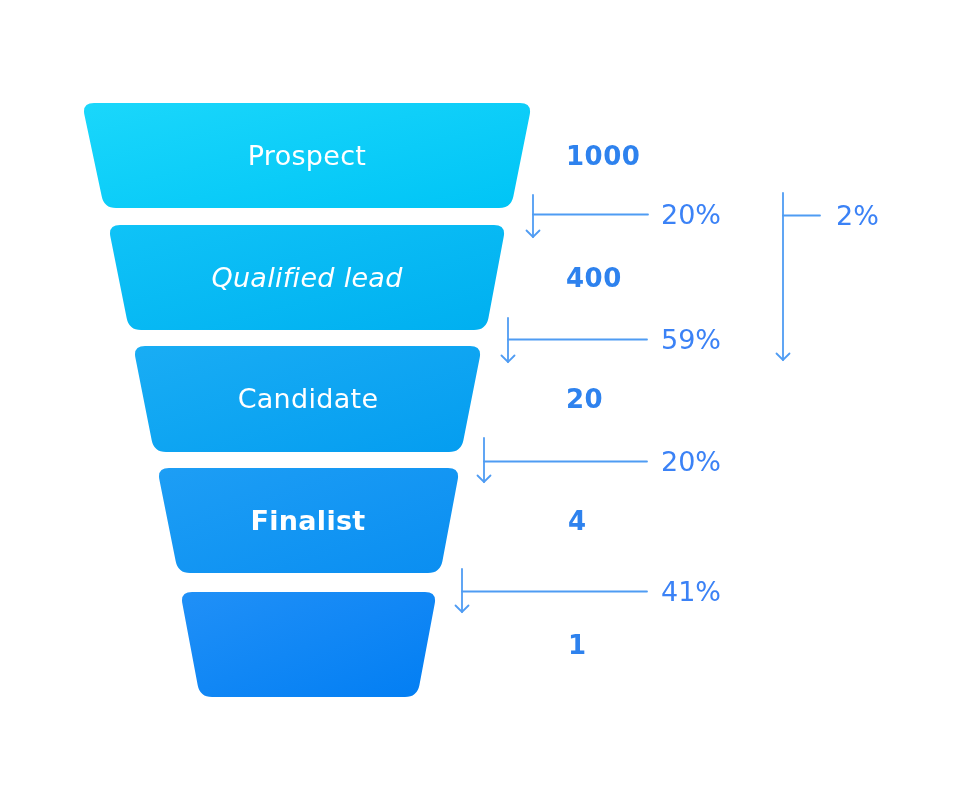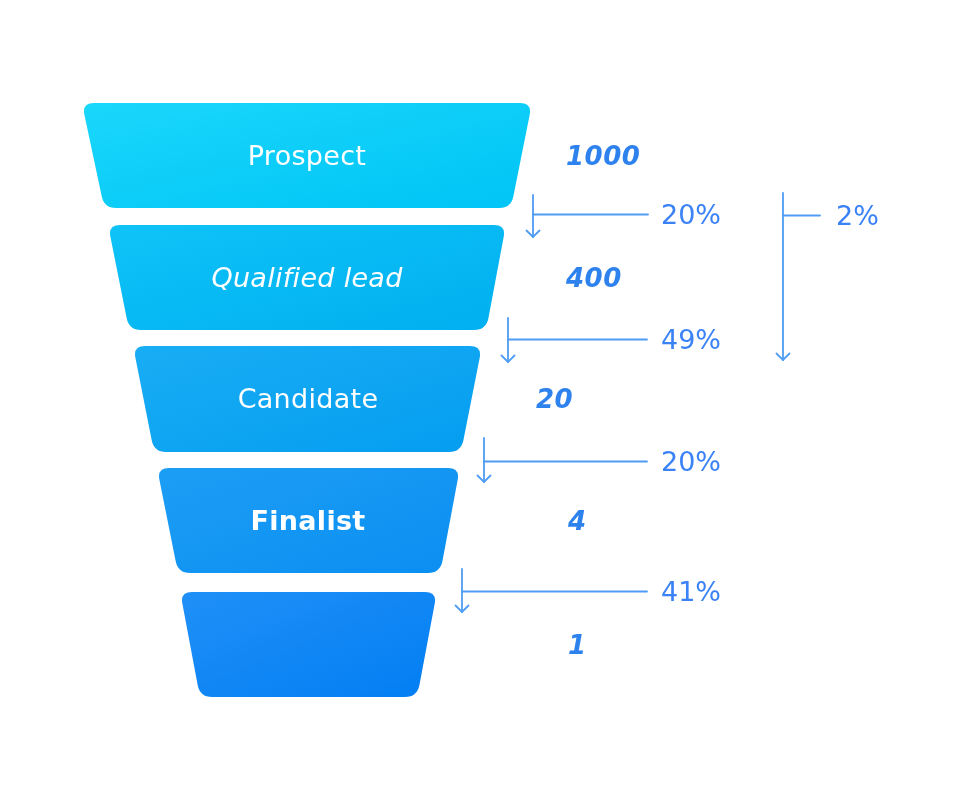--- a/index.html
+++ b/index.html
@@ -23,21 +23,20 @@
     font-weight: 500;
     letter-spacing: 0.3px;
   }
   .value-label {
     height: 36px;
     line-height: 36px;
     color: #2e82ee;
     font-size: 26px;
     font-weight: 700;
     letter-spacing: 0.5px;
-    font-style: italic;
   }
   .pct-label {
     height: 36px;
     line-height: 36px;
     color: #3b82f6;
     font-size: 27px;
     font-weight: 400;
   }
 </style>
 </head>
@@ -103,24 +102,24 @@
     </g>
   </svg>
 
   <div class="lbl stage-label" style="left:137px; top:138px;">Prospect</div>
   <div class="lbl stage-label" style="left:137px; top:260px;font-style:italic;">Qualified lead</div>
   <div class="lbl stage-label" style="left:138px; top:381px;">Candidate</div>
   <div class="lbl stage-label" style="left:138px; top:503px;font-weight:bold;">Finalist</div>
 
   <div class="lbl value-label" style="left:566px; top:138px;">1000</div>
   <div class="lbl value-label" style="left:566px; top:260px;">400</div>
-  <div class="lbl value-label" style="left:536px; top:381px;">20</div>
+  <div class="lbl value-label" style="left:566px; top:381px;">20</div>
   <div class="lbl value-label" style="left:568px; top:503px;">4</div>
   <div class="lbl value-label" style="left:568px; top:627px;">1</div>
 
   <div class="lbl pct-label" style="left:661px; top:197px;">20%</div>
-  <div class="lbl pct-label" style="left:661px; top:322px;">49%</div>
+  <div class="lbl pct-label" style="left:661px; top:322px;">59%</div>
   <div class="lbl pct-label" style="left:661px; top:444px;">20%</div>
   <div class="lbl pct-label" style="left:661px; top:574px;">41%</div>
 
   <div class="lbl pct-label" style="left:836px; top:198px;">2%</div>
 
 </div>
 
 </body></html>

